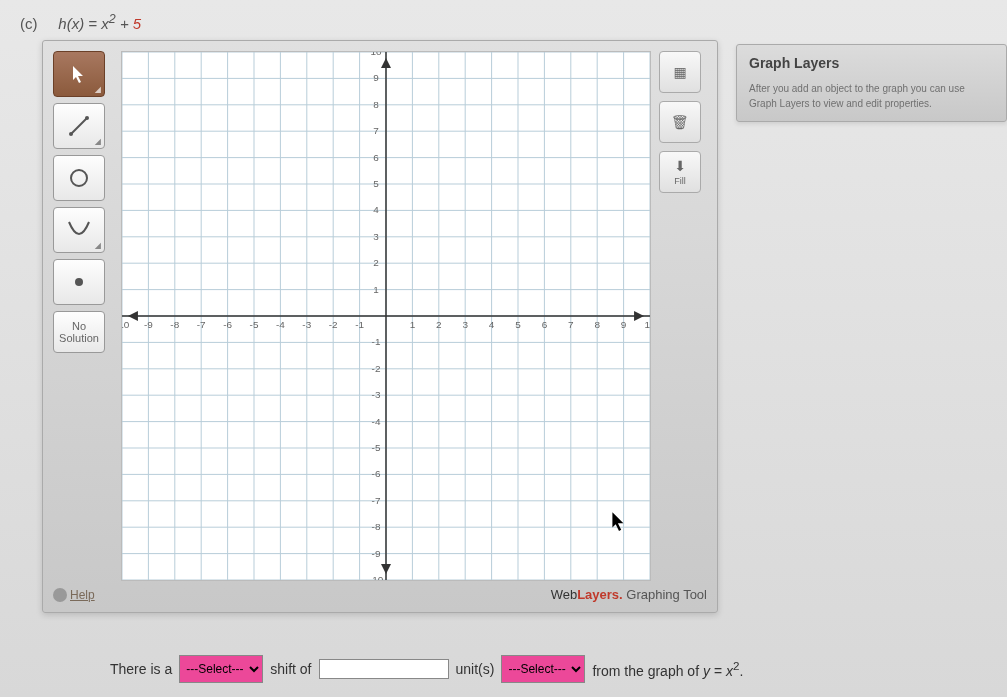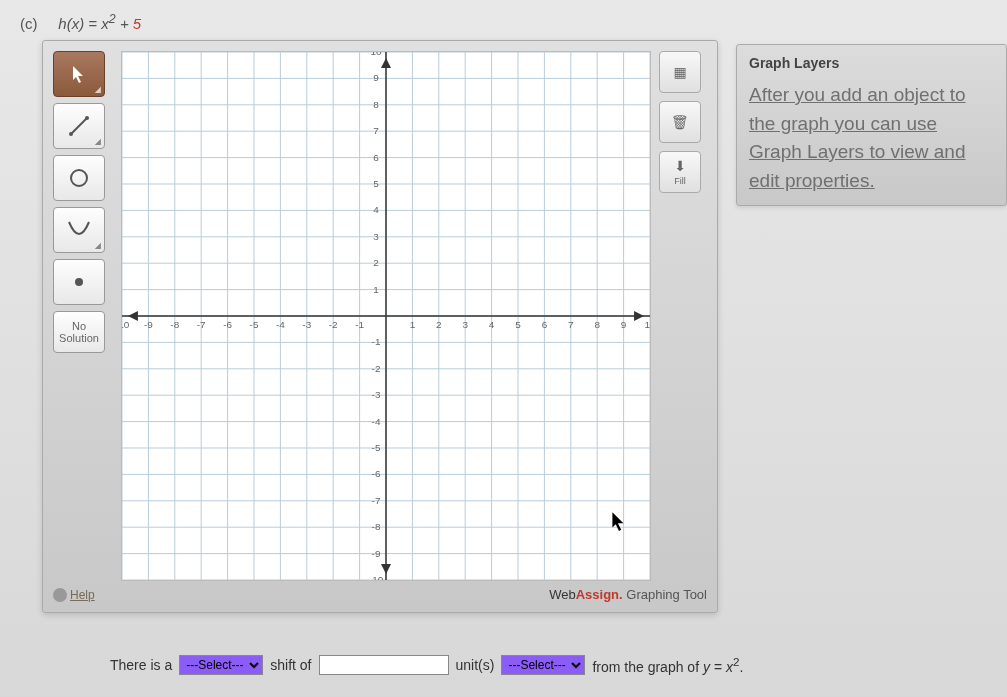--- a/index.html
+++ b/index.html
@@ -152,41 +152,40 @@
       padding: 10px 12px;
       box-shadow: 0 2px 4px rgba(0,0,0,0.1);
     }
     .layers-panel h3 {
       font-size: 14px;
       color: #444;
       margin-bottom: 10px;
       font-weight: bold;
     }
     .layers-panel p {
-      font-size: 19px;
+      font-size: 10px;
       color: #707070;
       line-height: 1.5;
-      text-decoration: underline;
     }
     .answer-row {
       position: absolute;
       left: 110px;
       top: 655px;
       font-size: 14px;
       color: #333;
       display: flex;
       align-items: center;
       gap: 7px;
     }
     .answer-row select {
       border: 1px solid #888;
-      background: #8b5cf6;
+      background: #ec4899;
       font-size: 12px;
       padding: 1px 2px;
-      height: 20px;
+      height: 28px;
     }
     .answer-row input[type=text] {
       border: 1px solid #888;
       background: #fff;
       height: 20px;
       width: 130px;
       padding: 0 4px;
     }
     .cursor-overlay {
       position: absolute;
@@ -362,21 +361,21 @@
           <span>Fill</span>
         </div>
       </div>
     </div>
 
     <div class="help-row">
       <span class="help-link">
         <span>Help</span>
       </span>
       <span class="brand">
-        <span class="wa1">Web</span><span class="wa2">Assign.</span><span> Graphing Tool</span>
+        <span class="wa1">Web</span><span class="wa2">Layers.</span><span> Graphing Tool</span>
       </span>
     </div>
   </div>
 
   <div class="layers-panel">
     <h3>Graph Layers</h3>
     <p>After you add an object to the graph you can use Graph Layers to view and edit properties.</p>
   </div>
 </div>
 

